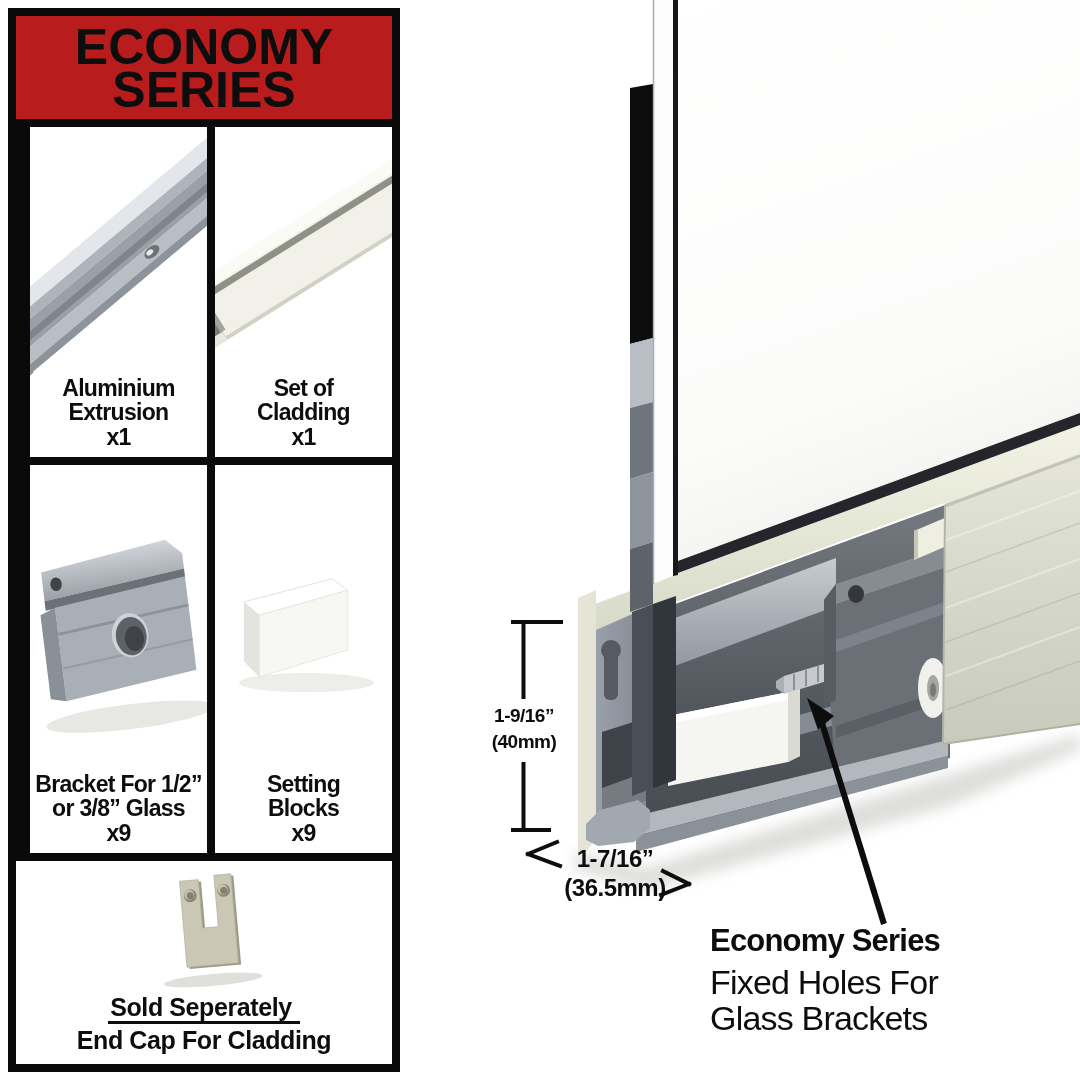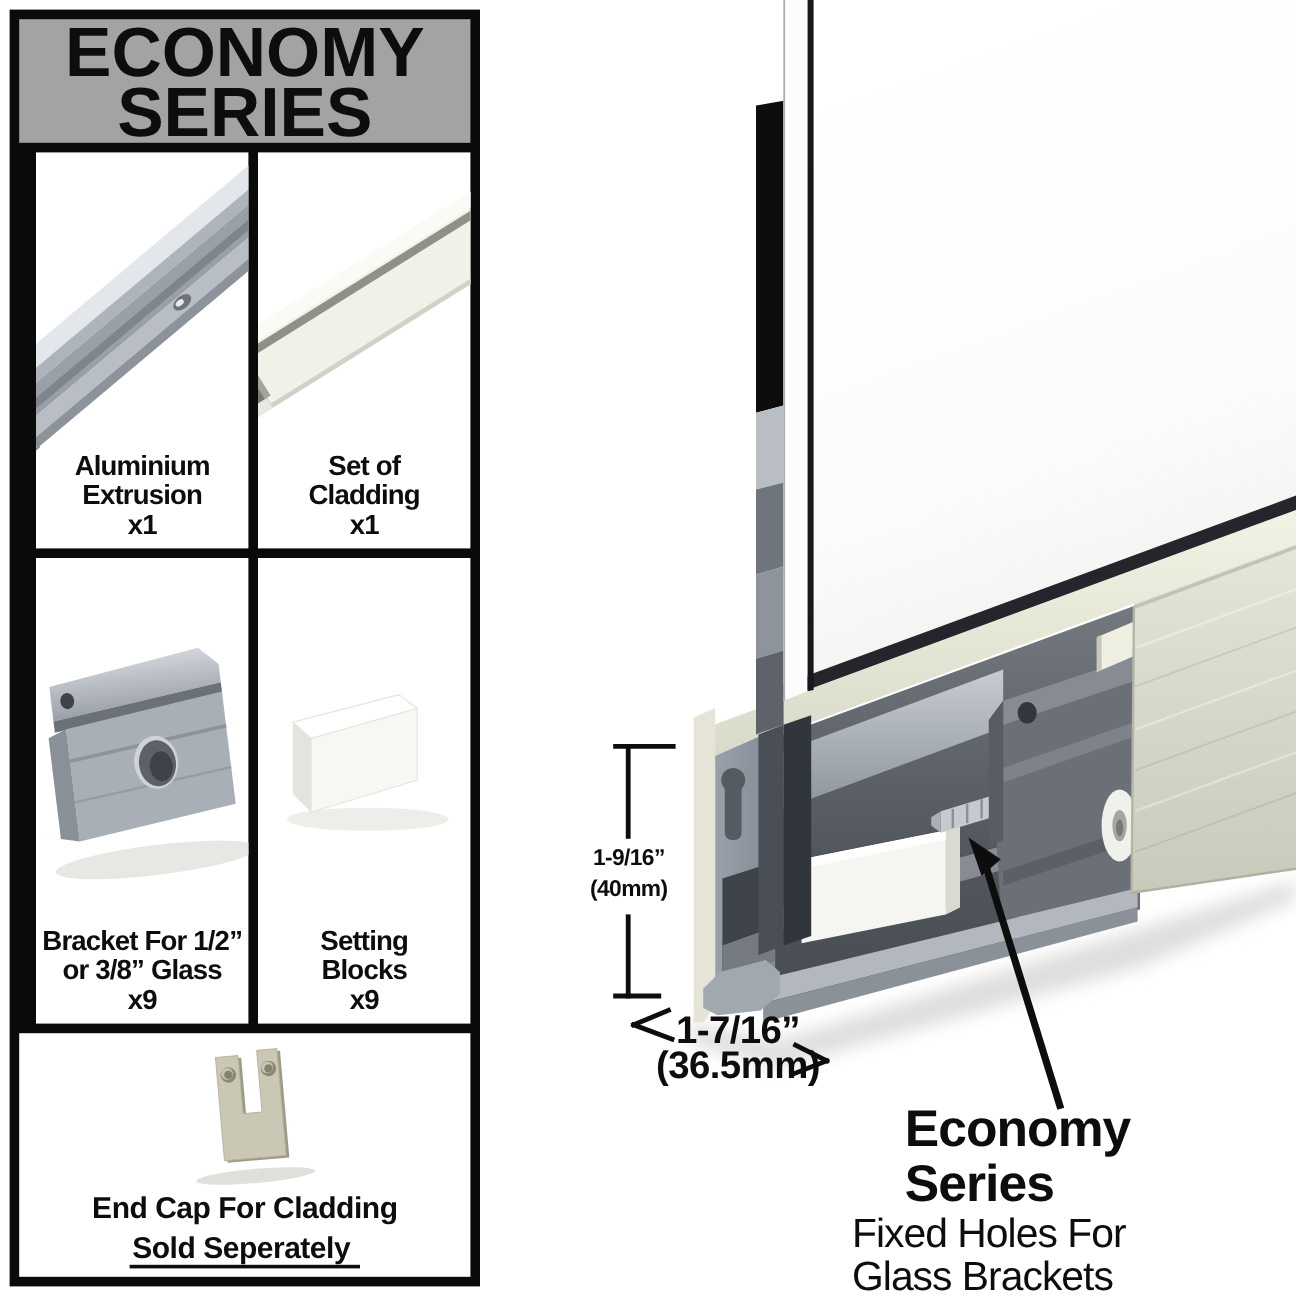--- a/index.html
+++ b/index.html
@@ -9,23 +9,23 @@
     overflow:hidden;
   }
   svg{display:block;}
   
   .panel{
     position:absolute;left:8px;top:8px;width:392px;height:1064px;
     background:#0a0a0a;box-sizing:border-box;padding:8px;
     display:flex;flex-direction:column;gap:8px;
   }
   .title-box{
-    background:#a3a3a3;height:101px;flex:0 0 auto;
+    background:#b91c1c;height:101px;flex:0 0 auto;
     display:flex;flex-direction:column;justify-content:center;align-items:center;
-    font-weight:bold;font-size:58px;line-height:0.86;letter-spacing:0px;
+    font-weight:bold;font-size:50px;line-height:0.86;letter-spacing:0px;
     text-align:center;padding-top:2px;
   }
   .cells-row{display:grid;grid-template-columns:1fr 1fr;gap:8px;flex:0 0 auto;margin-left:14px;}
   .row-a{height:330px;}
   .row-b{height:388px;}
   .cell{background:#fff;display:flex;flex-direction:column;min-height:0;}
   .cell .pic{flex:1 1 auto;min-height:0;}
   .cell-label{
     flex:0 0 auto;text-align:center;font-weight:bold;font-size:23px;
     letter-spacing:-0.7px;line-height:1.08;padding-bottom:7px;white-space:nowrap;
@@ -33,23 +33,23 @@
   .bottom-cell{background:#fff;flex:1 1 auto;display:flex;flex-direction:column;min-height:0;}
   .bottom-cell .pic{flex:1 1 auto;min-height:0;}
   .bottom-label{
     flex:0 0 auto;text-align:center;font-weight:bold;font-size:25px;
     letter-spacing:-0.4px;line-height:1.3;padding-bottom:8px;white-space:nowrap;
   }
   .bottom-label .underlined{border-bottom:3px solid #0d0d0d;padding:0 8px 0 2px;}
   
   .dim{position:absolute;font-weight:bold;text-align:center;letter-spacing:-0.5px;}
   .dim-v{left:448px;top:703px;width:152px;font-size:19px;line-height:26px;}
-  .dim-h{left:522px;top:844px;width:186px;font-size:32px;line-height:29px;}
+  .dim-h{left:522px;top:844px;width:186px;font-size:24px;line-height:29px;}
   .callout{position:absolute;left:710px;top:918px;width:360px;letter-spacing:-0.8px;}
-  .callout .c1{font-weight:bold;font-size:43px;line-height:46px;margin-left:44px;}
+  .callout .c1{font-weight:bold;font-size:31px;line-height:46px;}
   .callout .c2{font-weight:normal;font-size:34px;line-height:36px;}
 </style>
 </head>
 <body>
 
 <svg id="render" width="1080" height="1080" viewBox="0 0 1080 1080" style="position:absolute;left:0;top:0;">
   <defs>
     <linearGradient id="gGlass" x1="0" y1="0" x2="0.25" y2="1">
       <stop offset="0" stop-color="#ffffff"></stop>
         <stop offset="0.75" stop-color="#fbfcfa"></stop>
@@ -297,22 +297,22 @@
         <path d="M -52,-86 L -14,-86 L -14,12 L 18,12 L 18,-92 L 52,-92 L 52,88 L -52,88 Z" fill="#cac8b4" stroke="#b3b19c" stroke-width="1.5"></path>
         <circle cx="-33" cy="-55" r="13" fill="#8b8973"></circle>
         <circle cx="-35" cy="-57" r="10" fill="#c5c3ae"></circle>
         <circle cx="-33" cy="-55" r="7" fill="#84826c"></circle>
         <circle cx="35" cy="-60" r="13" fill="#8b8973"></circle>
         <circle cx="33" cy="-62" r="10" fill="#c5c3ae"></circle>
         <circle cx="35" cy="-60" r="7" fill="#84826c"></circle>
       </g>
     </svg>
     <div class="bottom-label">
+      <div><span class="underlined">Sold Seperately</span></div>
       <div>End Cap For Cladding</div>
-      <div><span class="underlined">Sold Seperately</span></div>
     </div>
   </div>
 </div>
 
 <div class="dim dim-v">
   <div>1-9/16”</div>
   <div>(40mm)</div>
 </div>
 
 <div class="dim dim-h">

